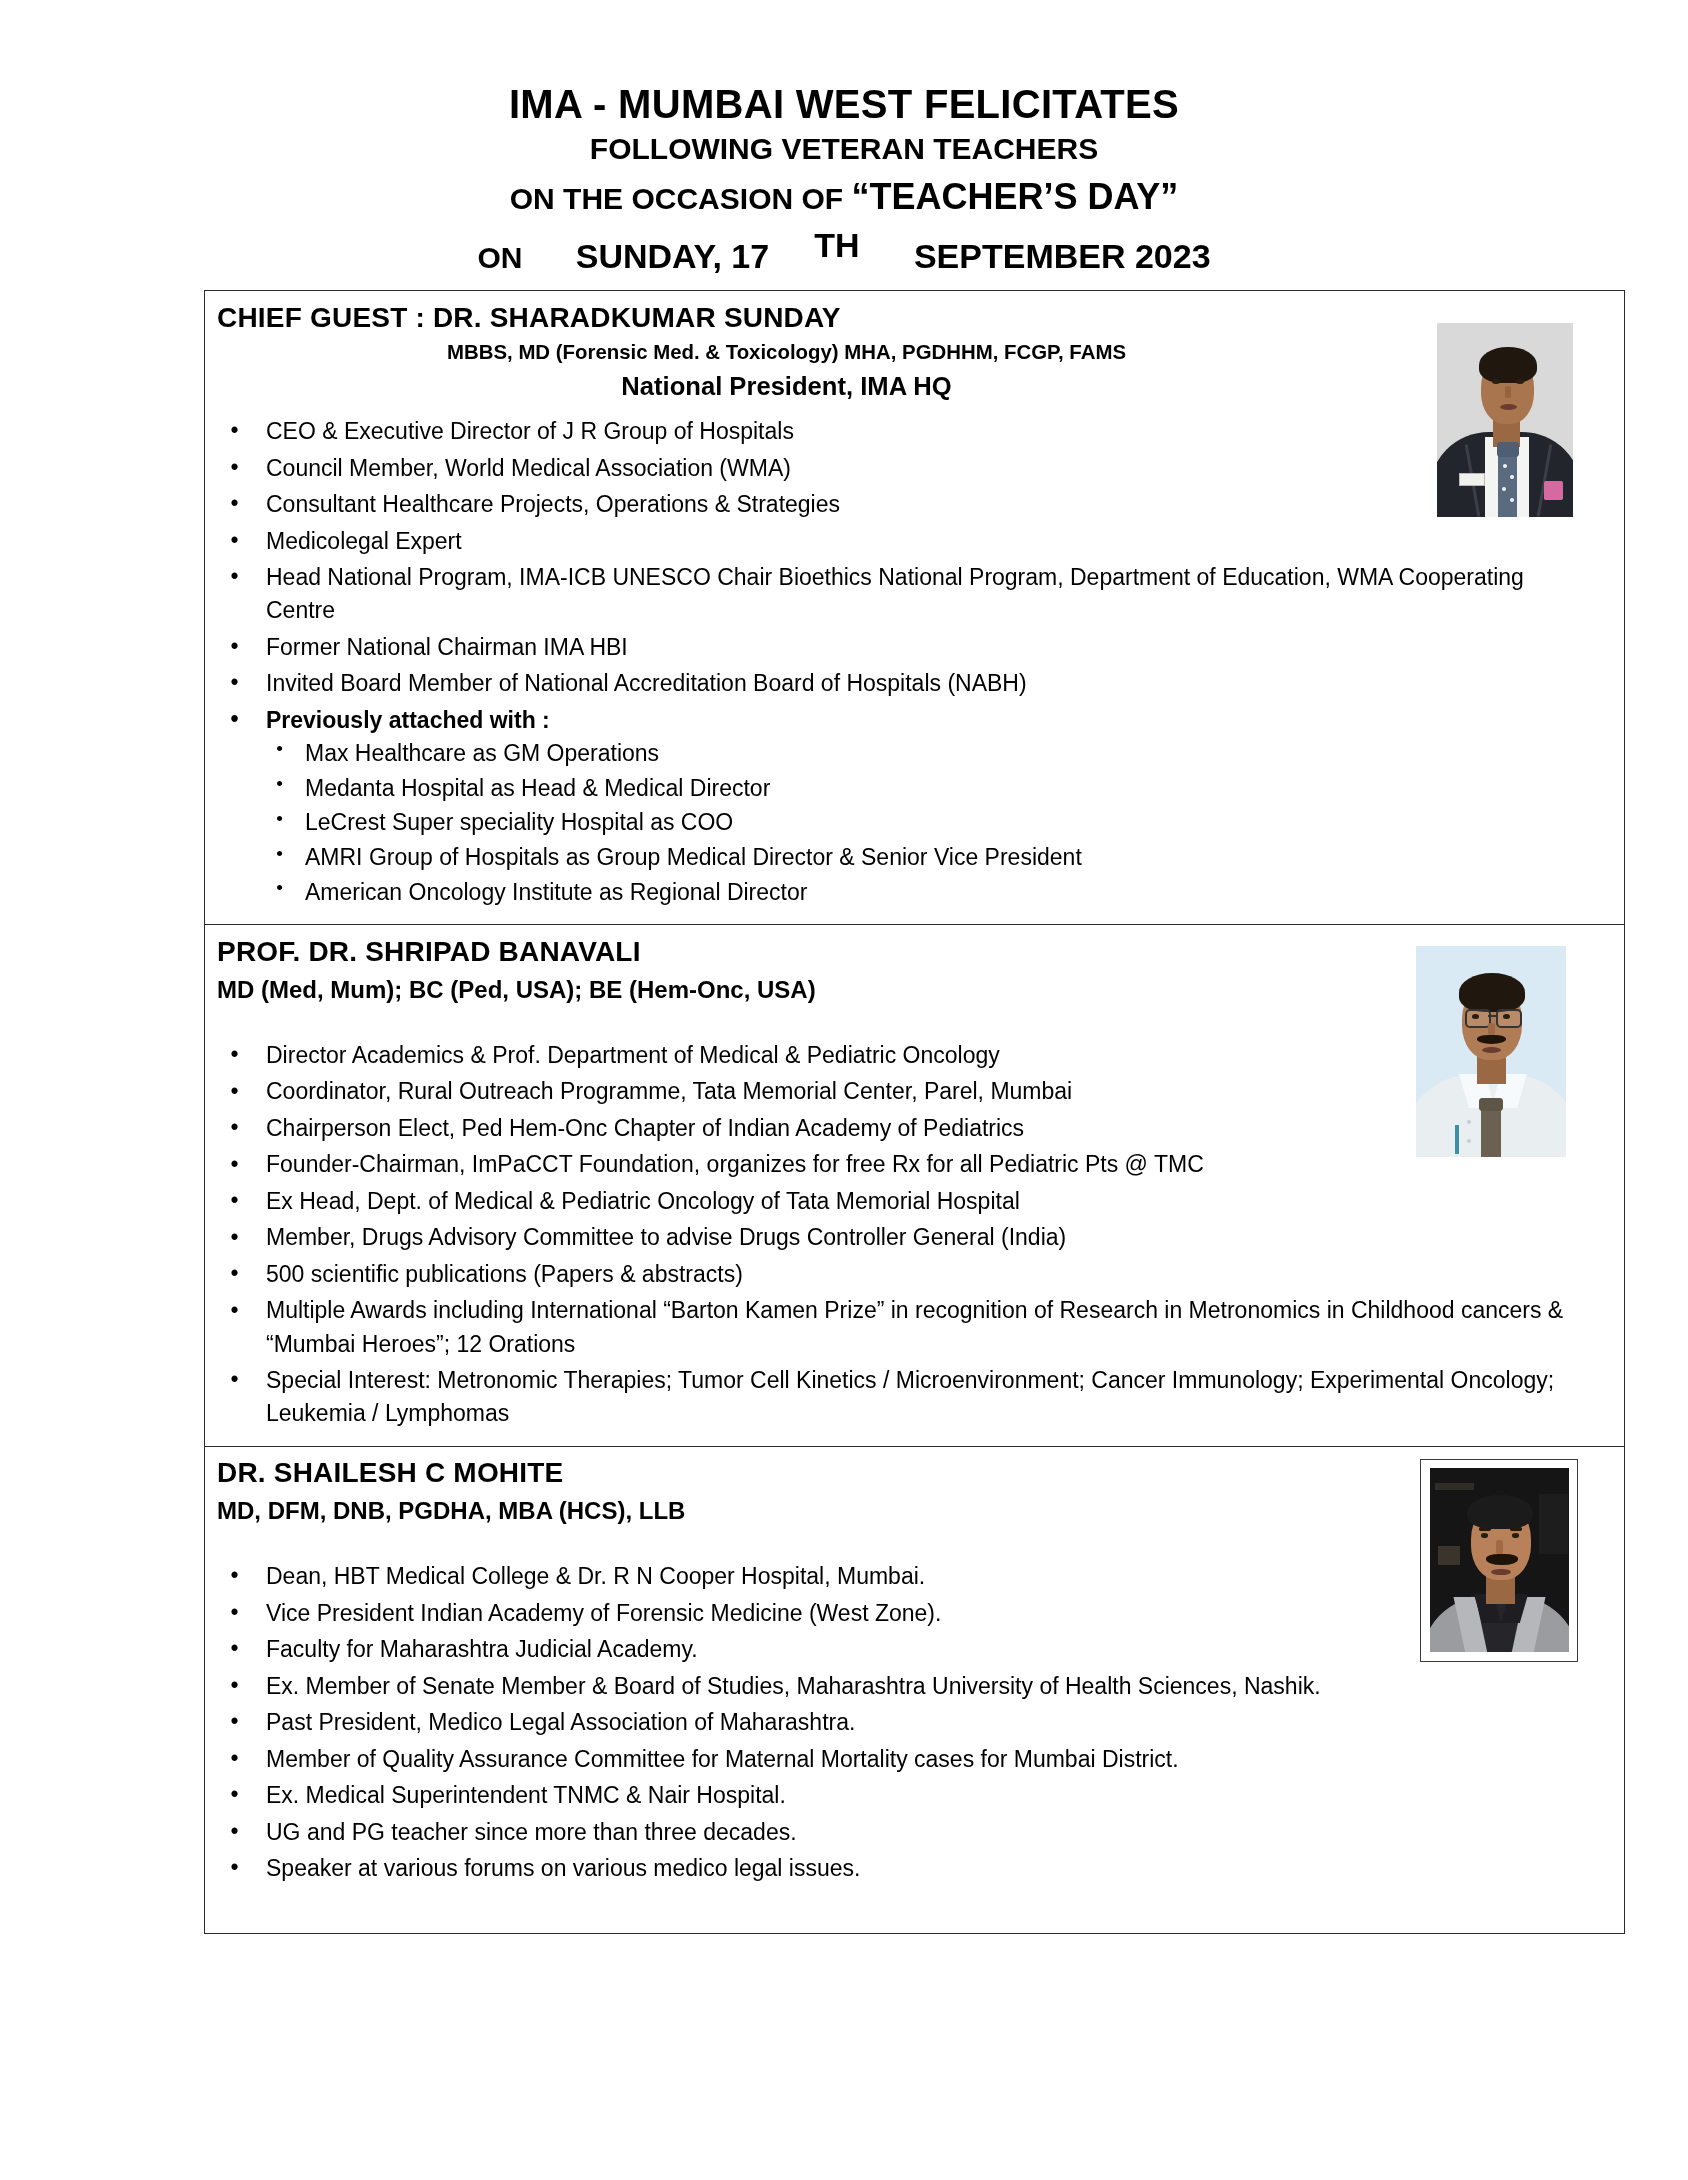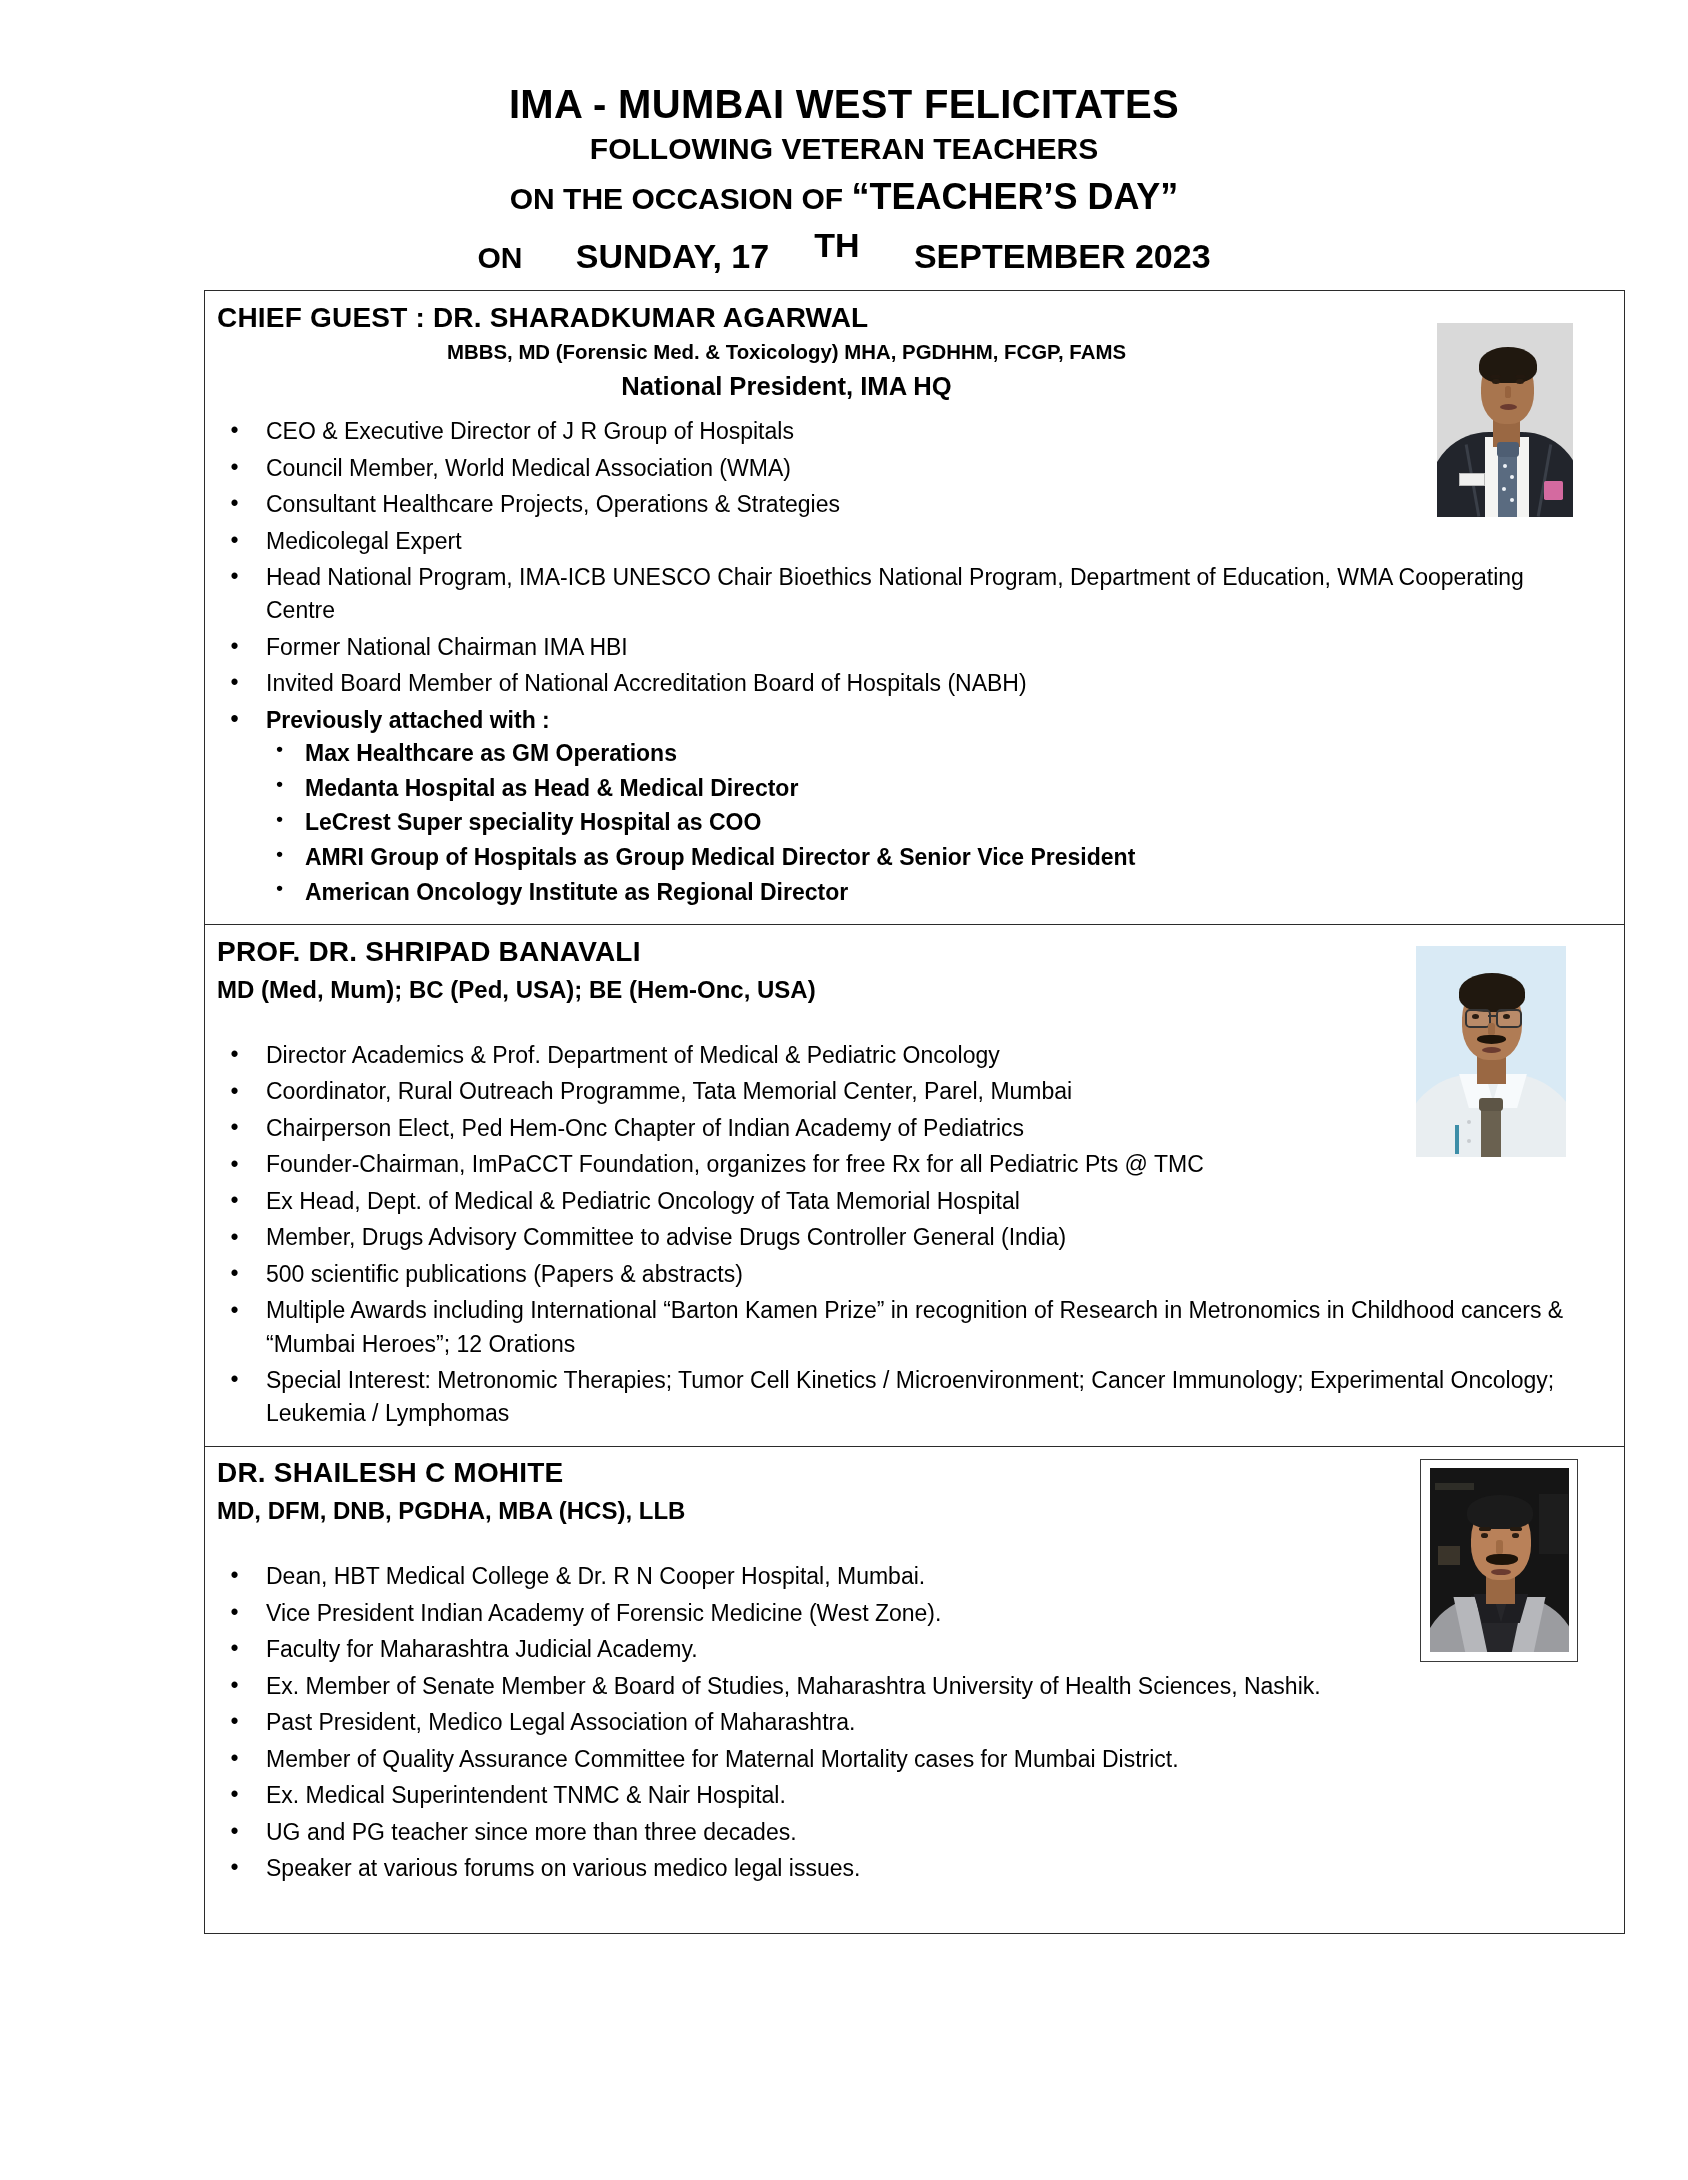--- a/index.html
+++ b/index.html
@@ -126,21 +126,21 @@
   ul.sublist {
     list-style: none;
     margin: 0;
     padding: 0;
   }
   ul.sublist > li {
     position: relative;
     padding-left: 39px;
     font-size: 23px;
     line-height: 1.44;
-    font-weight: bold;
+    font-weight: normal;
     margin-bottom: 1.7px;
   }
   ul.sublist > li::before {
     content: "\2022";
     position: absolute;
     left: 10.2px;
     top: -1.7px;
     font-size: 19px;
   }
 
@@ -215,21 +215,21 @@
     <span>ON THE OCCASION OF </span><span class="big">“TEACHER’S DAY”</span>
   </div>
   <div class="hdr-line4">
     <span>ON </span><span class="big">SUNDAY, 17</span><sup class="big">TH</sup><span class="big"> SEPTEMBER 2023</span>
   </div>
 </div>
 
 <div class="doc-table">
 
   <div class="row" style="min-height:578px;">
-    <div class="person-name">CHIEF GUEST : DR. SHARADKUMAR AGARWAL</div>
+    <div class="person-name">CHIEF GUEST : DR. SHARADKUMAR SUNDAY</div>
     <div class="degrees-center">MBBS, MD (Forensic Med. &amp; Toxicology) MHA, PGDHHM, FCGP, FAMS</div>
     <div class="title-center">National President, IMA HQ</div>
 
     <ul class="blist top">
       <li>CEO &amp; Executive Director of J R Group of Hospitals</li>
       <li>Council Member, World Medical Association (WMA)</li>
       <li>Consultant Healthcare Projects, Operations &amp; Strategies</li>
       <li>Medicolegal Expert</li>
       <li style="max-width:1261px;">Head National Program, IMA-ICB UNESCO Chair Bioethics National Program, Department of Education, WMA Cooperating Centre</li>
       <li>Former National Chairman IMA HBI</li>

